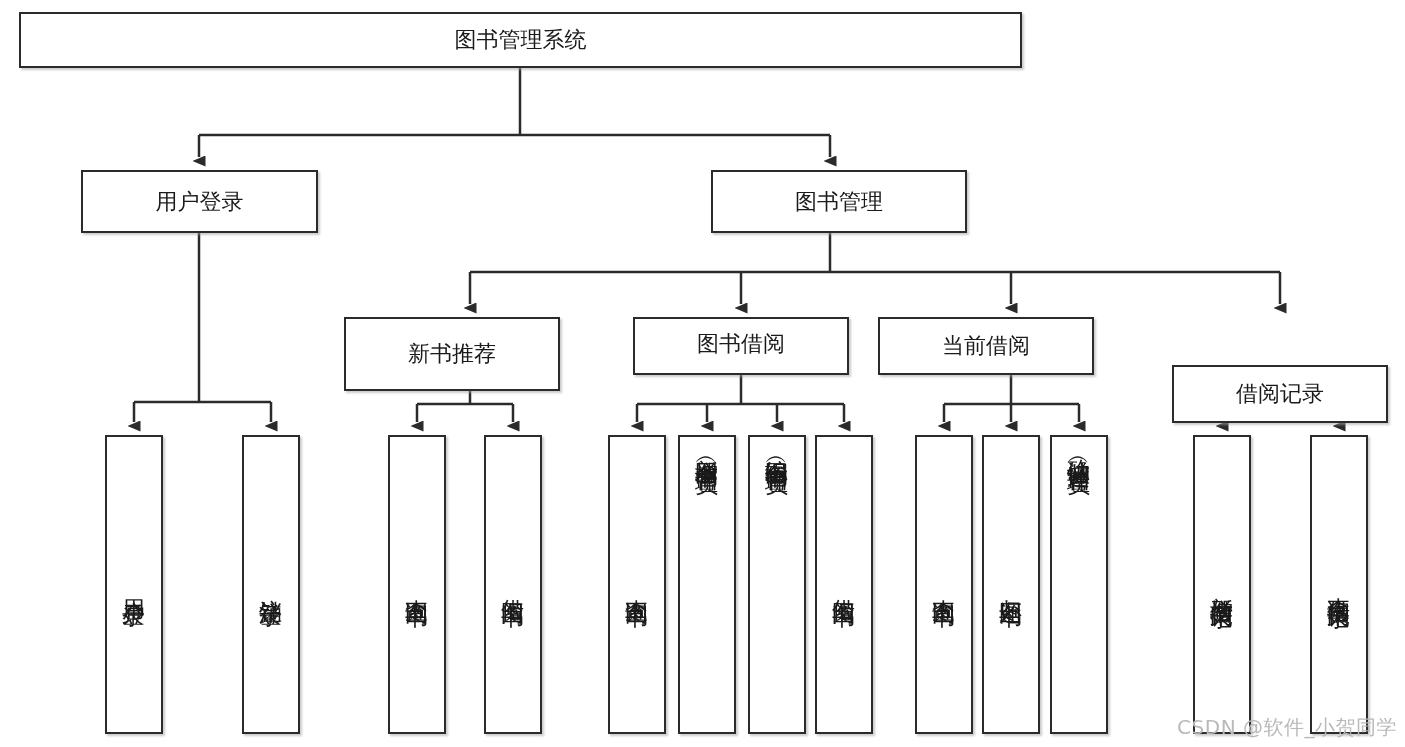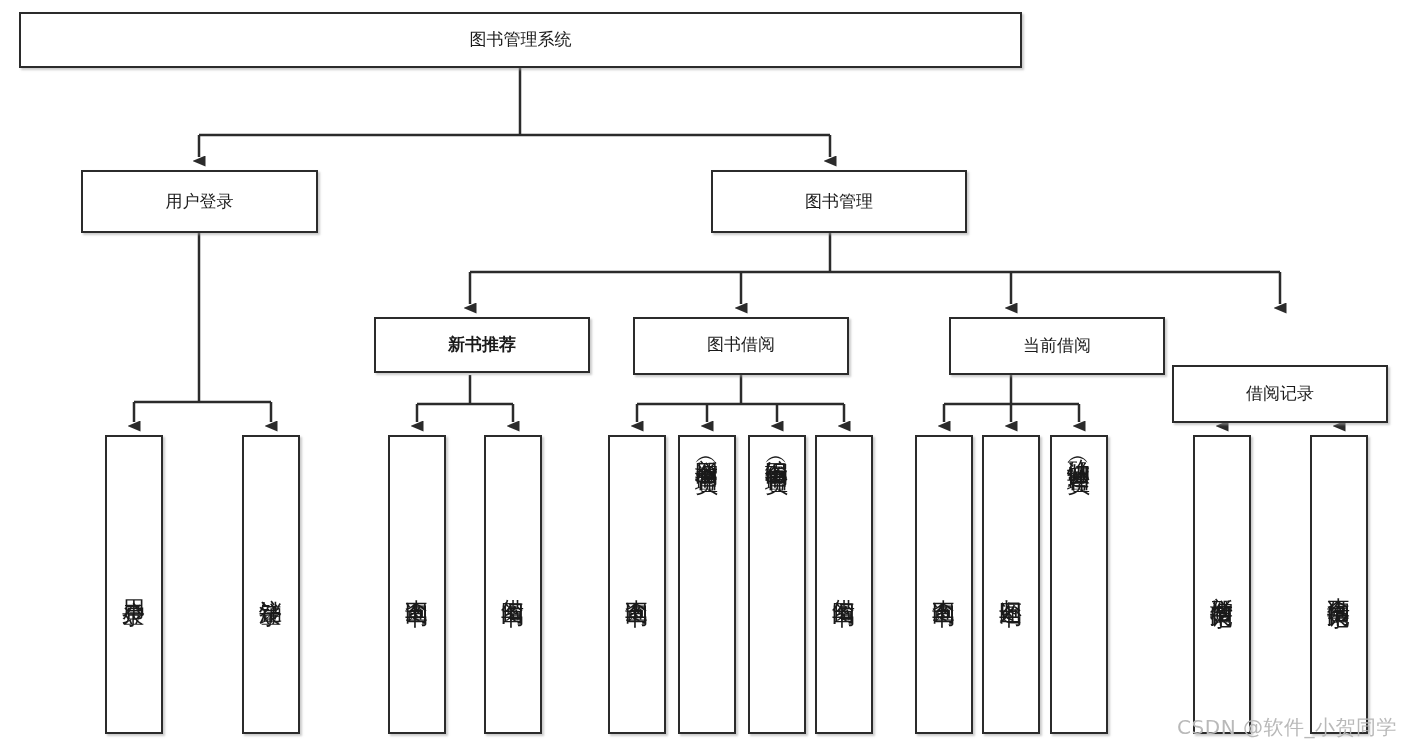--- a/index.html
+++ b/index.html
@@ -37,21 +37,21 @@
     justify-content: center;
     color: #1a1a1a;
   }
   .node-label {
     display: block;
     text-align: center;
     line-height: 1.16;
     white-space: pre;
   }
   .node.horiz .node-label {
-    font-size: 17px;
+    font-size: 22px;
   }
   .node.vert {
     align-items: flex-start;
     justify-content: center;
     padding-top: 4px;
   }
   .node.vert .node-label {
     writing-mode: vertical-rl;
     text-orientation: upright;
     font-size: 23px;
@@ -133,27 +133,27 @@
     <span class="node-label">图书管理系统</span>
   </div>
 
   <div class="node horiz" style="left: 81px; top: 170px; width: 237px; height: 63px;">
     <span class="node-label">用户登录</span>
   </div>
   <div class="node horiz" style="left: 711px; top: 170px; width: 256px; height: 63px;">
     <span class="node-label">图书管理</span>
   </div>
 
-  <div class="node horiz" style="left: 374px; top: 317px; width: 216px; height: 56px; font-weight: bold;">
+  <div class="node horiz" style="left: 344px; top: 317px; width: 216px; height: 74px;">
     <span class="node-label">新书推荐</span>
   </div>
   <div class="node horiz" style="left: 633px; top: 317px; width: 216px; height: 58px; font-family: Liberation Mono, monospace;">
     <span class="node-label">图书借阅</span>
   </div>
-  <div class="node horiz" style="left: 949px; top: 317px; width: 216px; height: 58px; justify-content: center;">
+  <div class="node horiz" style="left: 878px; top: 317px; width: 216px; height: 58px; justify-content: center;">
     <span class="node-label">当前借阅</span>
   </div>
   <div class="node horiz" style="left: 1172px; top: 317px; width: 216px; height: 58px; margin-top: 48px;">
     <span class="node-label">借阅记录</span>
   </div>
 
   <div class="node vert centered" style="left: 105px; top: 435px; width: 58px; height: 299px;">
     <span class="node-label">用户登录</span>
   </div>
   <div class="node vert centered" style="left: 242px; top: 435px; width: 58px; height: 299px;">

